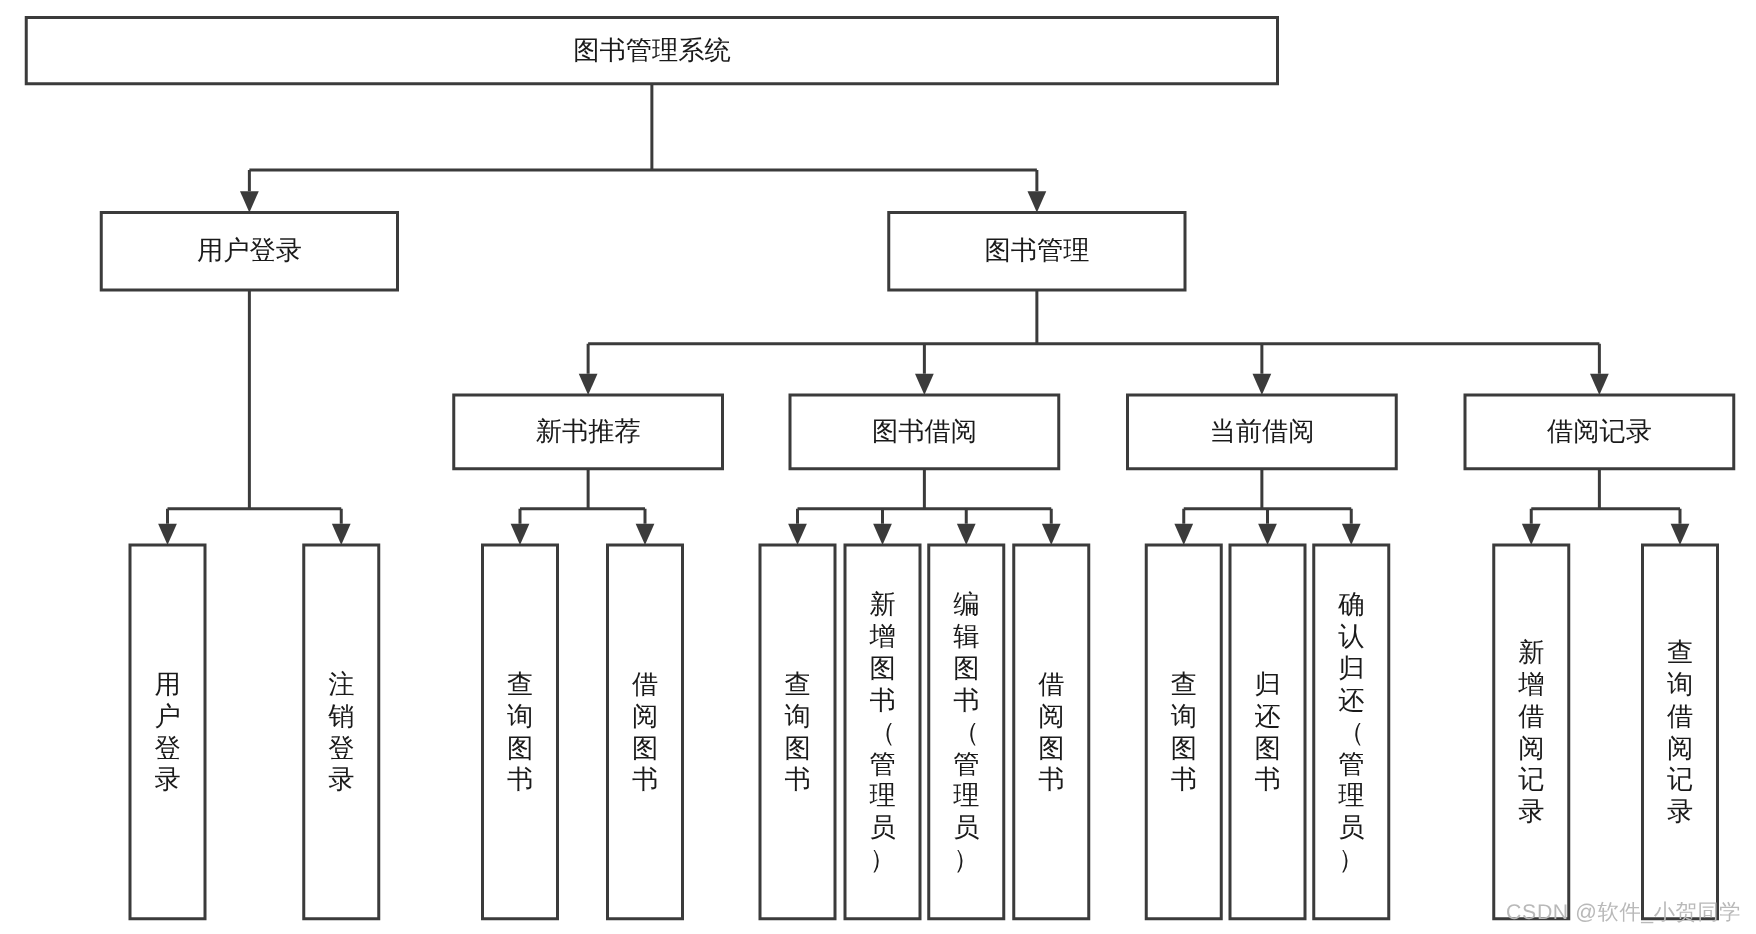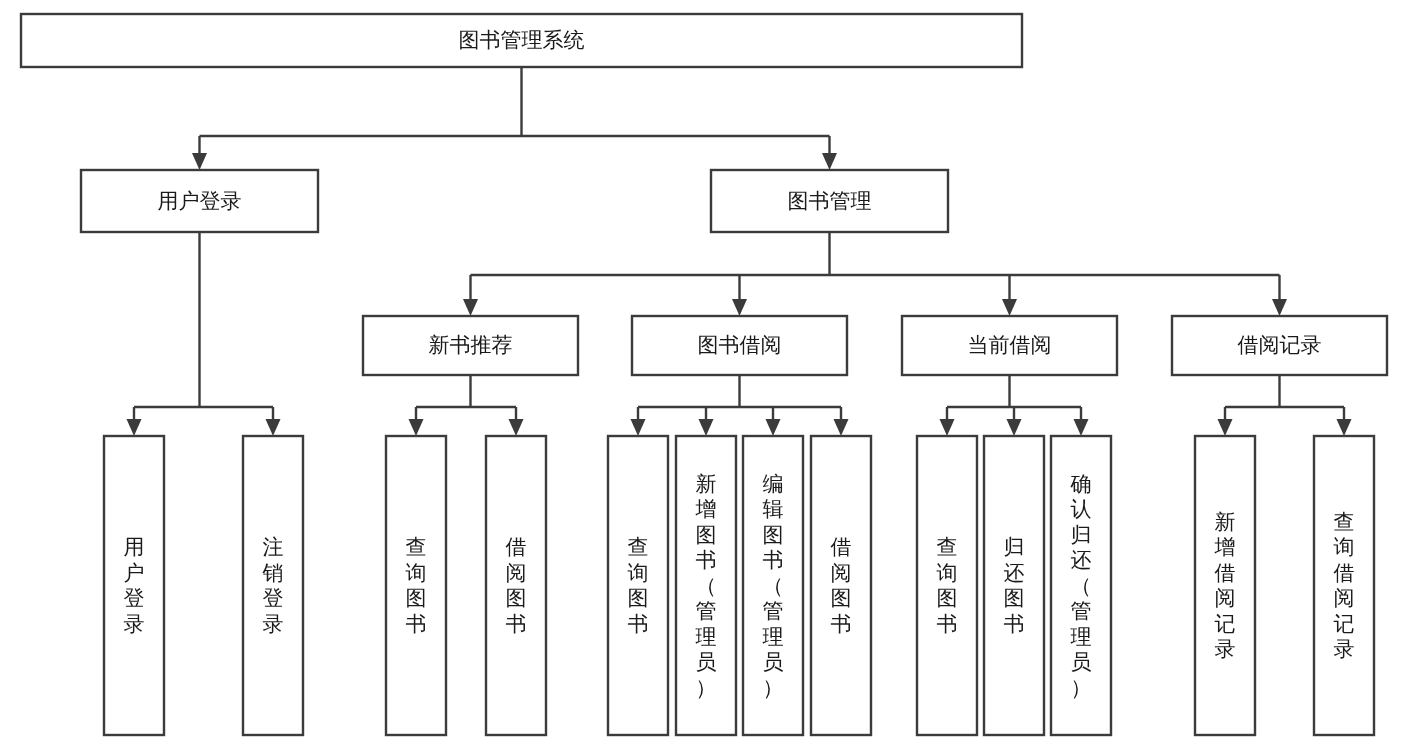--- a/index.html
+++ b/index.html
@@ -201,13 +201,14 @@
         <g>
           <rect x="1195" y="436" width="60" height="299" class="node-box"></rect>
           <text x="1225" y="0" class="node-label-vertical"><tspan x="1225" y="521.75" dy="7">新</tspan><tspan x="1225" y="547.25" dy="7">增</tspan><tspan x="1225" y="572.75" dy="7">借</tspan><tspan x="1225" y="598.25" dy="7">阅</tspan><tspan x="1225" y="623.75" dy="7">记</tspan><tspan x="1225" y="649.25" dy="7">录</tspan></text>
         </g>
         <g>
           <rect x="1314" y="436" width="60" height="299" class="node-box"></rect>
           <text x="1344" y="0" class="node-label-vertical"><tspan x="1344" y="521.75" dy="7">查</tspan><tspan x="1344" y="547.25" dy="7">询</tspan><tspan x="1344" y="572.75" dy="7">借</tspan><tspan x="1344" y="598.25" dy="7">阅</tspan><tspan x="1344" y="623.75" dy="7">记</tspan><tspan x="1344" y="649.25" dy="7">录</tspan></text>
         </g>
       </g>
   </svg>
+  <div class="watermark">CSDN @软件_小贺同学</div>
 </div>
 
 </body></html>

